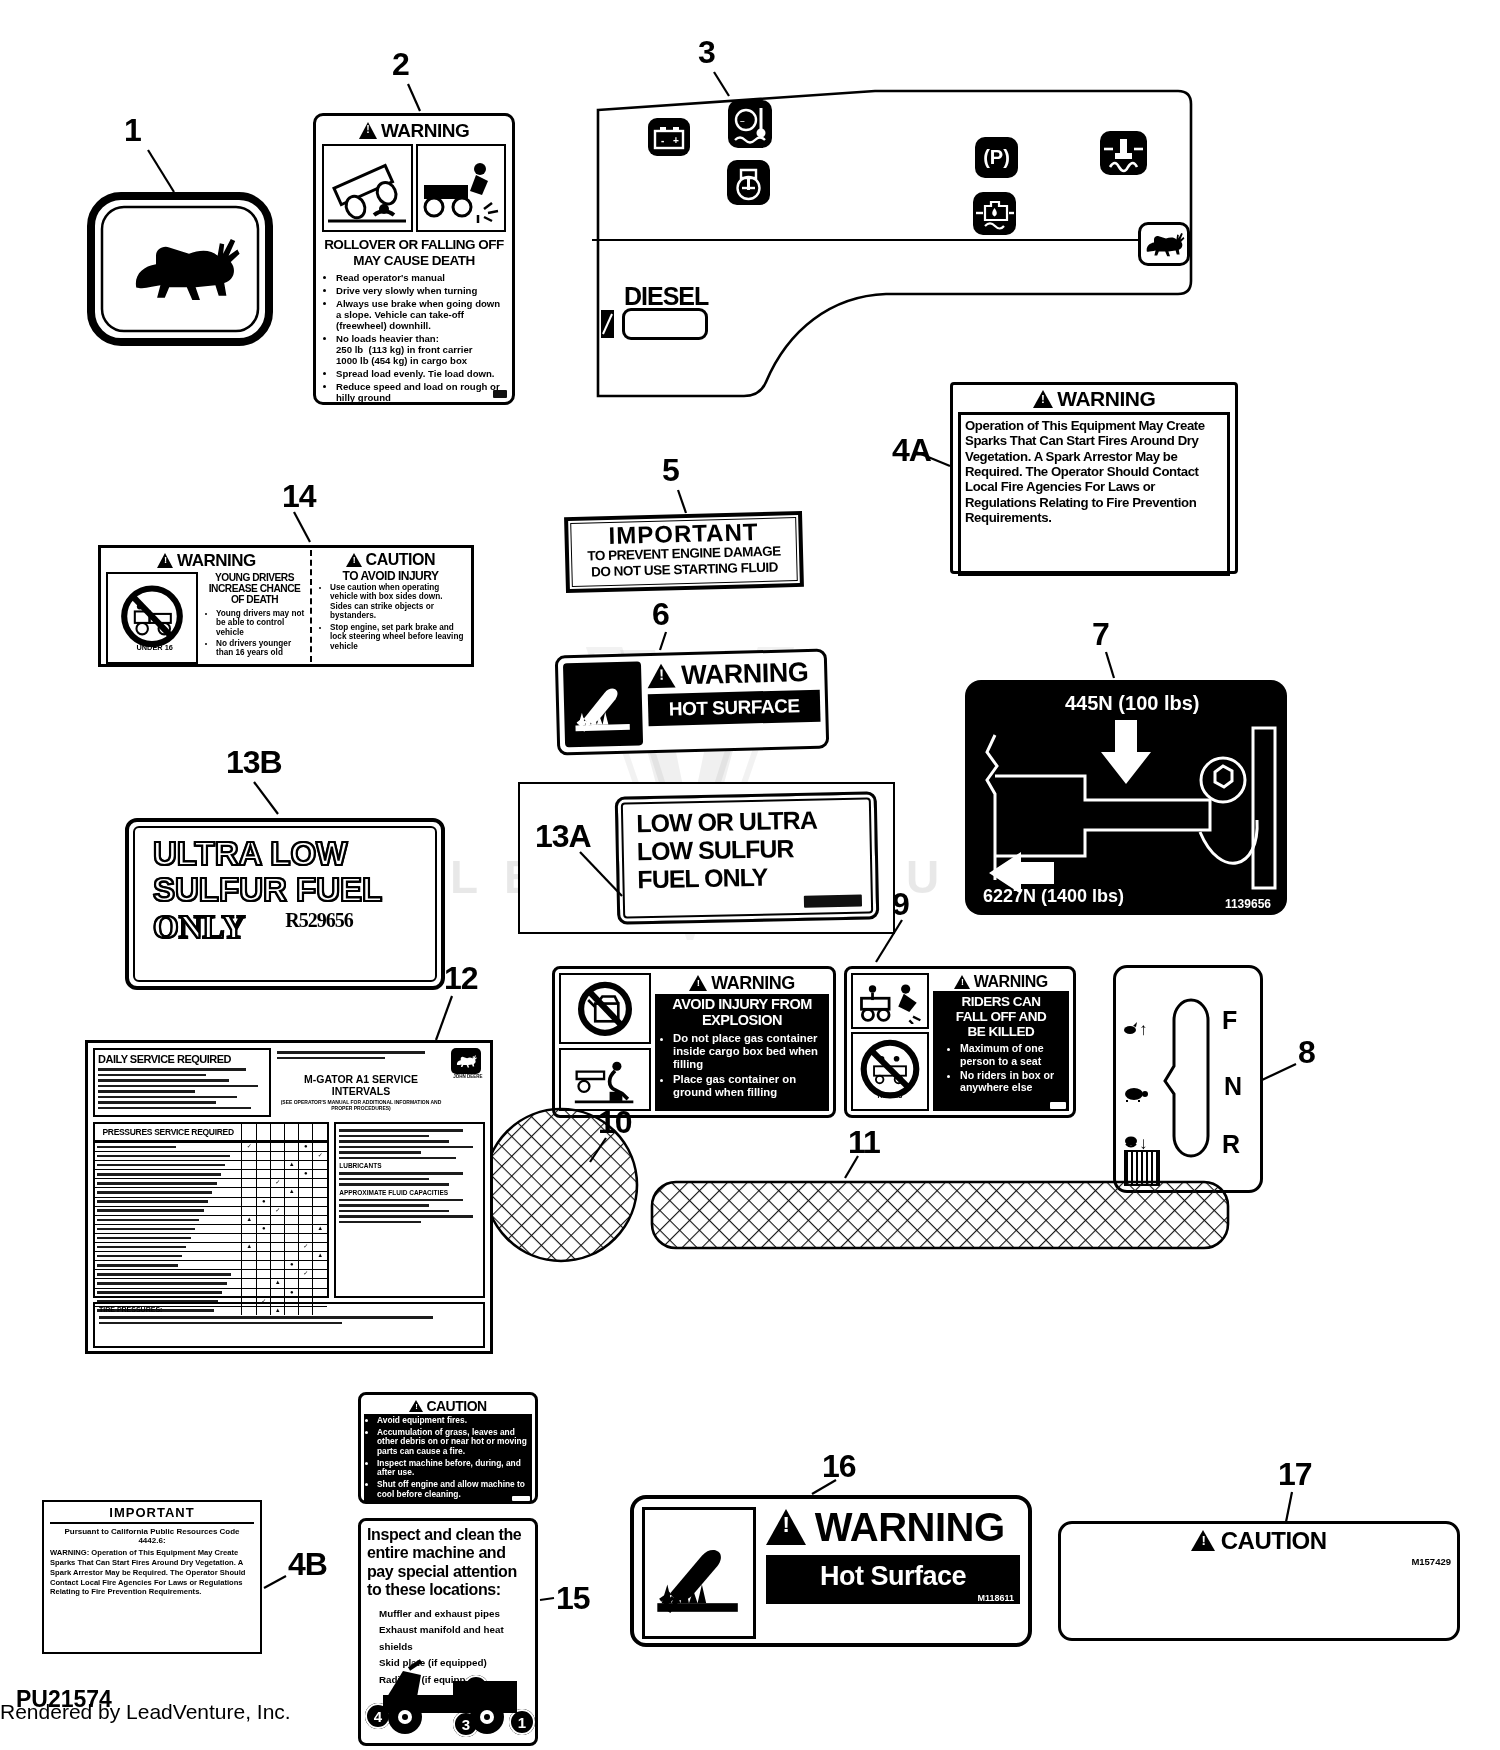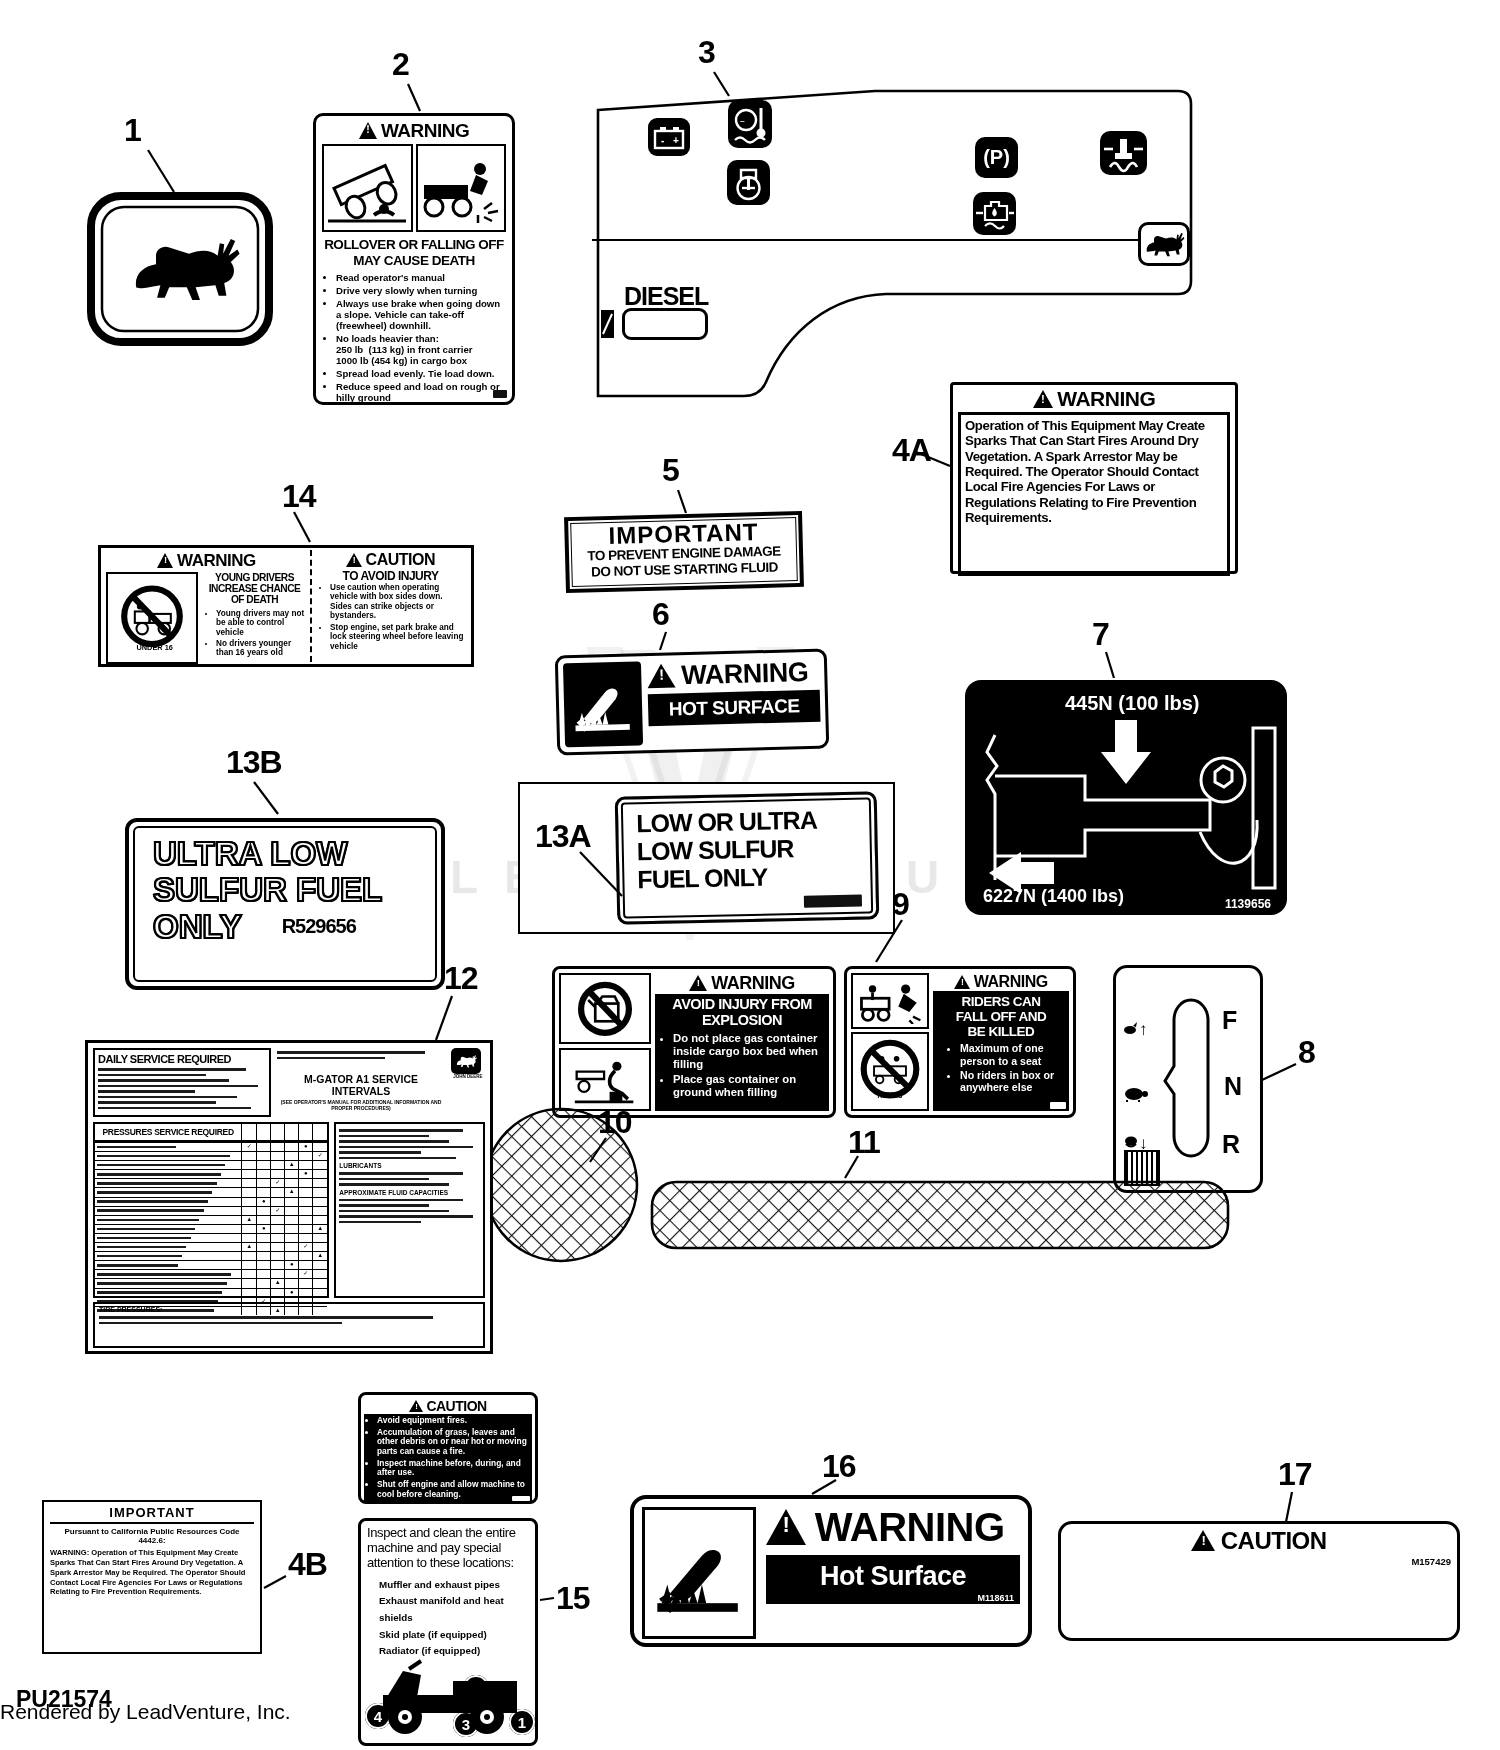--- a/index.html
+++ b/index.html
@@ -648,21 +648,21 @@
           <div>FUEL ONLY</div>
         </div>
       <span class="smudge" style="position:absolute;right:14px;bottom:10px;width:58px;height:12px;"></span>
     </div>
   </div>
 
   <div class="lbl" style="left:125px;top:818px;width:320px;height:172px;border-width:4px;border-radius:12px;padding:4px;">
     <div style="border:2px solid #000;border-radius:6px;height:100%;box-sizing:border-box;padding:8px 0 0 18px;position:relative;">
       <div class="outline-txt" style="font-size:33px;font-weight:800;letter-spacing:0px;line-height:1.1;">ULTRA LOW</div>
       <div class="outline-txt" style="font-size:33px;font-weight:800;line-height:1.1;">SULFUR FUEL</div>
-      <div style="display:flex;align-items:center;gap:40px;">
+      <div style="display:flex;align-items:flex-start;gap:40px;font-family:Liberation Serif, serif;">
         <span class="outline-txt" style="font-size:33px;font-weight:800;line-height:1.1;">ONLY</span>
         <span style="font-size:20px;font-weight:800;letter-spacing:-1px;">R529656</span>
       </div>
     </div>
   </div>
 
   <div class="lbl" style="left:98px;top:545px;width:376px;height:122px;display:flex;padding:2px;">
     <div style="flex:1.35;padding:1px 3px;">
       <div class="ttl" style="font-size:17px;">
         <span class="warn-tri"></span><span>WARNING</span>
@@ -710,21 +710,21 @@
           <li>Avoid equipment fires.</li>
           <li>Accumulation of grass, leaves and other debris on or near hot or moving parts can cause a fire.</li>
           <li>Inspect machine before, during, and after use.</li>
           <li>Shut off engine and allow machine to cool before cleaning.</li>
         </ul>
       <span class="smudge" style="position:absolute;right:2px;bottom:1px;width:18px;height:5px;background:#fff;"></span>
     </div>
   </div>
 
   <div class="lbl" style="left:358px;top:1518px;width:180px;height:228px;border-radius:8px;padding:5px 6px;">
-    <div style="font-size:13px;font-weight:400;line-height:1.15;letter-spacing:-0.4px;">Inspect and clean the entire machine and pay special attention to these locations:</div>
+    <div style="font-size:16px;font-weight:700;line-height:1.15;letter-spacing:-0.4px;">Inspect and clean the entire machine and pay special attention to these locations:</div>
     <div style="font-size:9.8px;font-weight:800;margin:6px 0 0 12px;line-height:1.7;">
         <div>Muffler and exhaust pipes</div>
         <div>Exhaust manifold and heat shields</div>
         <div>Skid plate (if equipped)</div>
         <div>Radiator (if equipped)</div>
       </div>
     <svg class="abs" style="left:8px;bottom:6px;" width="160" height="78" viewBox="0 0 160 78">
       <path d="M18,38 L34,12 L52,16 L48,38 Z" fill="#000"></path>
       <line x1="40" y1="10" x2="52" y2="2" stroke="#000" stroke-width="4"></line>
       <rect x="14" y="36" width="134" height="18" fill="#000"></rect>

